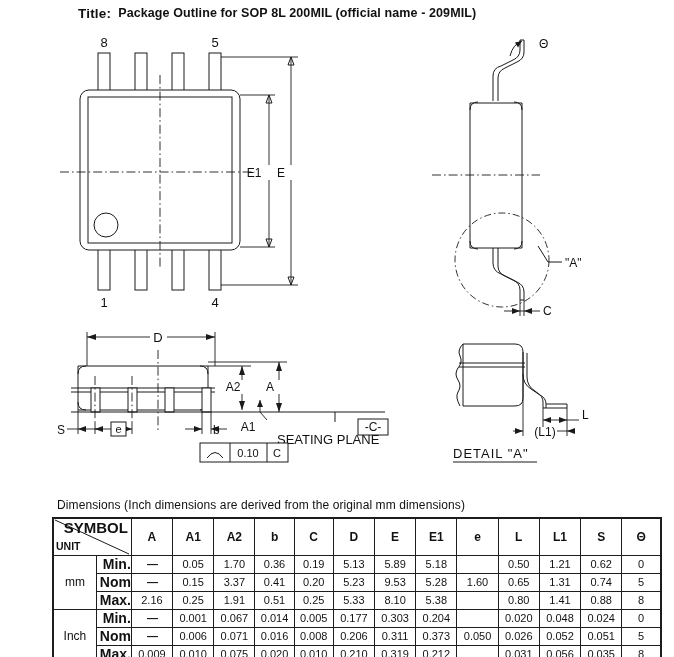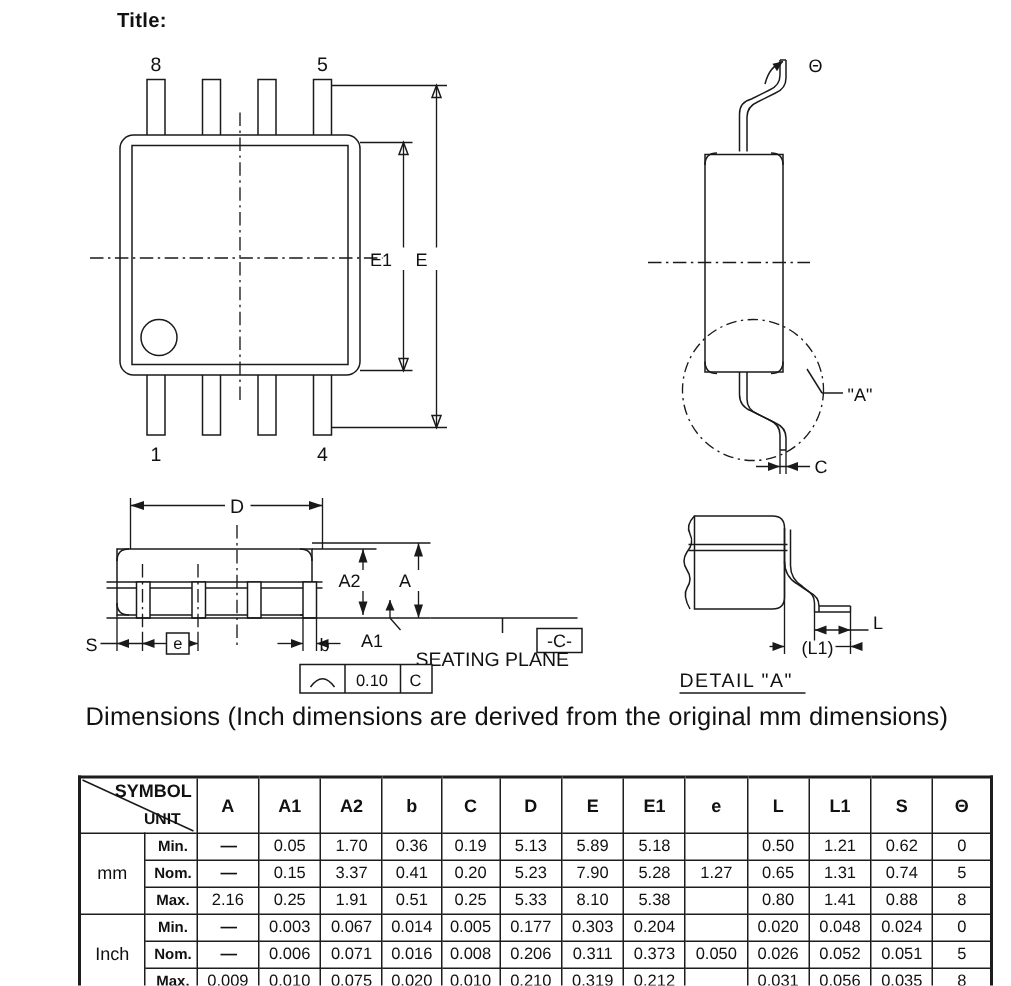--- a/index.html
+++ b/index.html
@@ -22,55 +22,56 @@
   .dashc{stroke:#1a1a1a;stroke-width:.9;fill:none;stroke-dasharray:7 3 1.5 3;}
   .wht{fill:#ffffff;}
   .lbl{font-family:"Liberation Sans","DejaVu Sans",sans-serif;
        font-size:12px;fill:#111;}
   .lbl-b{font-family:"Liberation Sans","DejaVu Sans",sans-serif;
          font-size:13px;fill:#111;}
   .lbl-s{font-family:"Liberation Sans","DejaVu Sans",sans-serif;
          font-size:11px;fill:#111;}
 
   
-  #table-caption{position:absolute;left:57px;top:468px;font-size:17px;
+  #table-caption{position:absolute;left:57px;top:498px;font-size:12px;
                  letter-spacing:.1px;white-space:nowrap;}
 
   
   #dim-table-wrap{position:absolute;left:52px;top:517px;width:610px;}
   table{border-collapse:collapse;table-layout:fixed;width:610px;
         font-size:11px;}
   table td,table th{border:1px solid #1d1d1d;text-align:center;
         padding:0;font-weight:normal;height:17px;line-height:17px;
         overflow:hidden;}
   .hdr-cell{height:36px;}
   thead td{font-weight:bold;font-size:12px;}
   .unit-cell{font-weight:normal;font-size:12px;}
-  .mmm-cell{font-weight:bold;font-size:10px;text-align:center;
+  .mmm-cell{font-weight:bold;font-size:14px;text-align:right;
             padding-left:3px;}
   .corner{position:relative;padding:0;}
-  .corner .sym{position:absolute;right:3px;top:0px;font-size:12px;
+  .corner .sym{position:absolute;right:3px;top:0px;font-size:15px;
                font-weight:bold;}
   .corner .unt{position:absolute;left:2px;bottom:0px;font-size:10.5px;
-               font-weight:bold;margin-left:40px;}
+               font-weight:bold;}
   .corner svg{position:absolute;left:0;top:0;overflow:visible;}
   .outer-top td{border-top:2px solid #1d1d1d;}
   .thickrow td{border-bottom:1.8px solid #1d1d1d;}
   .lastrow td{border-bottom:2px solid #1d1d1d;}
   .firstcol{border-left:2px solid #1d1d1d !important;}
   .lastcol{border-right:2px solid #1d1d1d !important;}
   .dashsym{font-weight:bold;letter-spacing:-1px;}
 </style>
 </head>
 <body>
 
 <div class="page">
 
   <div id="title-bar">
     <span class="tlabel">Title:</span>
+    <span class="ttext">Package Outline for  SOP 8L 200MIL (official name - 209MIL)</span>
   </div>
 
   <svg id="top-view" style="left:70px;top:35px;" width="270" height="280" viewBox="0 0 270 280">
 
     <rect class="ln wht" x="28" y="18" width="12" height="48"></rect>
     <rect class="ln wht" x="65" y="18" width="12" height="48"></rect>
     <rect class="ln wht" x="102" y="18" width="12" height="48"></rect>
     <rect class="ln wht" x="139" y="18" width="12" height="48"></rect>
 
     <rect class="ln wht" x="28" y="207" width="12" height="48"></rect>
@@ -326,23 +327,23 @@
           <td class="lastcol">0</td>
         </tr>
         <tr>
           <td class="mmm-cell">Nom.</td>
           <td class="dashsym">—</td>
           <td>0.15</td>
           <td>3.37</td>
           <td>0.41</td>
           <td>0.20</td>
           <td>5.23</td>
-          <td>7.90</td>
+          <td>9.53</td>
           <td>5.28</td>
-          <td>1.27</td>
+          <td>1.60</td>
           <td>0.65</td>
           <td>1.31</td>
           <td>0.74</td>
           <td class="lastcol">5</td>
         </tr>
         <tr class="thickrow">
           <td class="mmm-cell">Max.</td>
           <td>2.16</td>
           <td>0.25</td>
           <td>1.91</td>
@@ -355,21 +356,21 @@
           <td>0.80</td>
           <td>1.41</td>
           <td>0.88</td>
           <td class="lastcol">8</td>
         </tr>
 
         <tr>
           <td class="unit-cell firstcol" rowspan="3">Inch</td>
           <td class="mmm-cell">Min.</td>
           <td class="dashsym">—</td>
-          <td>0.003</td>
+          <td>0.001</td>
           <td>0.067</td>
           <td>0.014</td>
           <td>0.005</td>
           <td>0.177</td>
           <td>0.303</td>
           <td>0.204</td>
           <td></td>
           <td>0.020</td>
           <td>0.048</td>
           <td>0.024</td>

